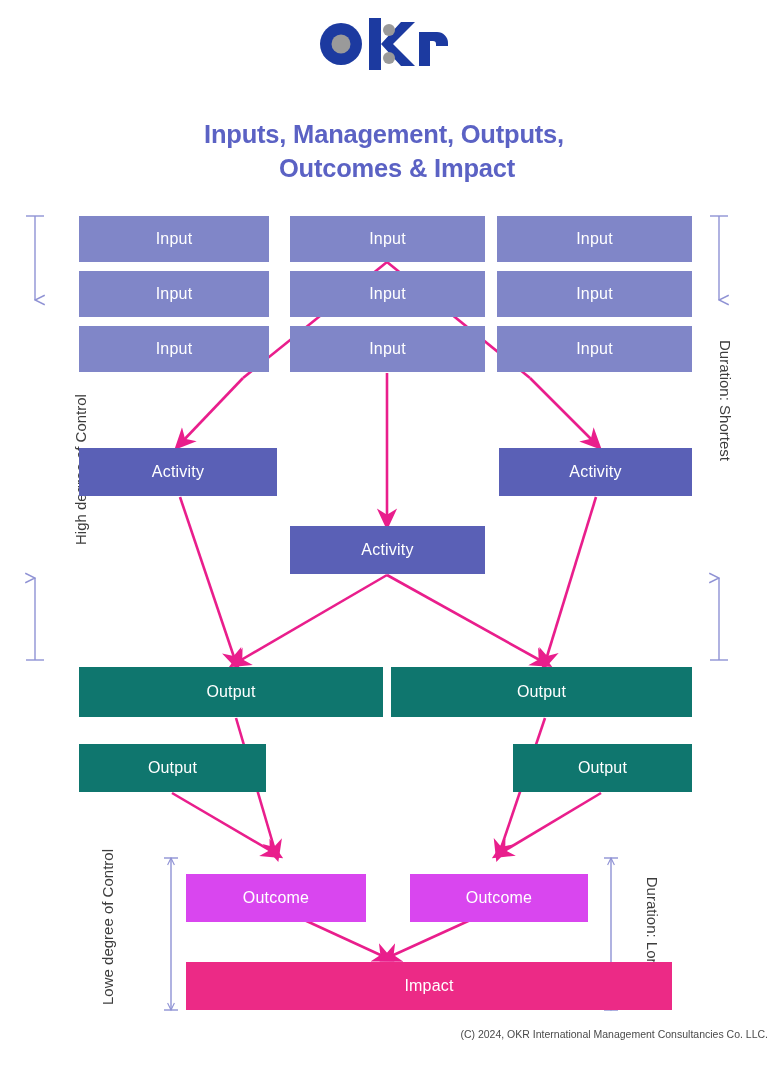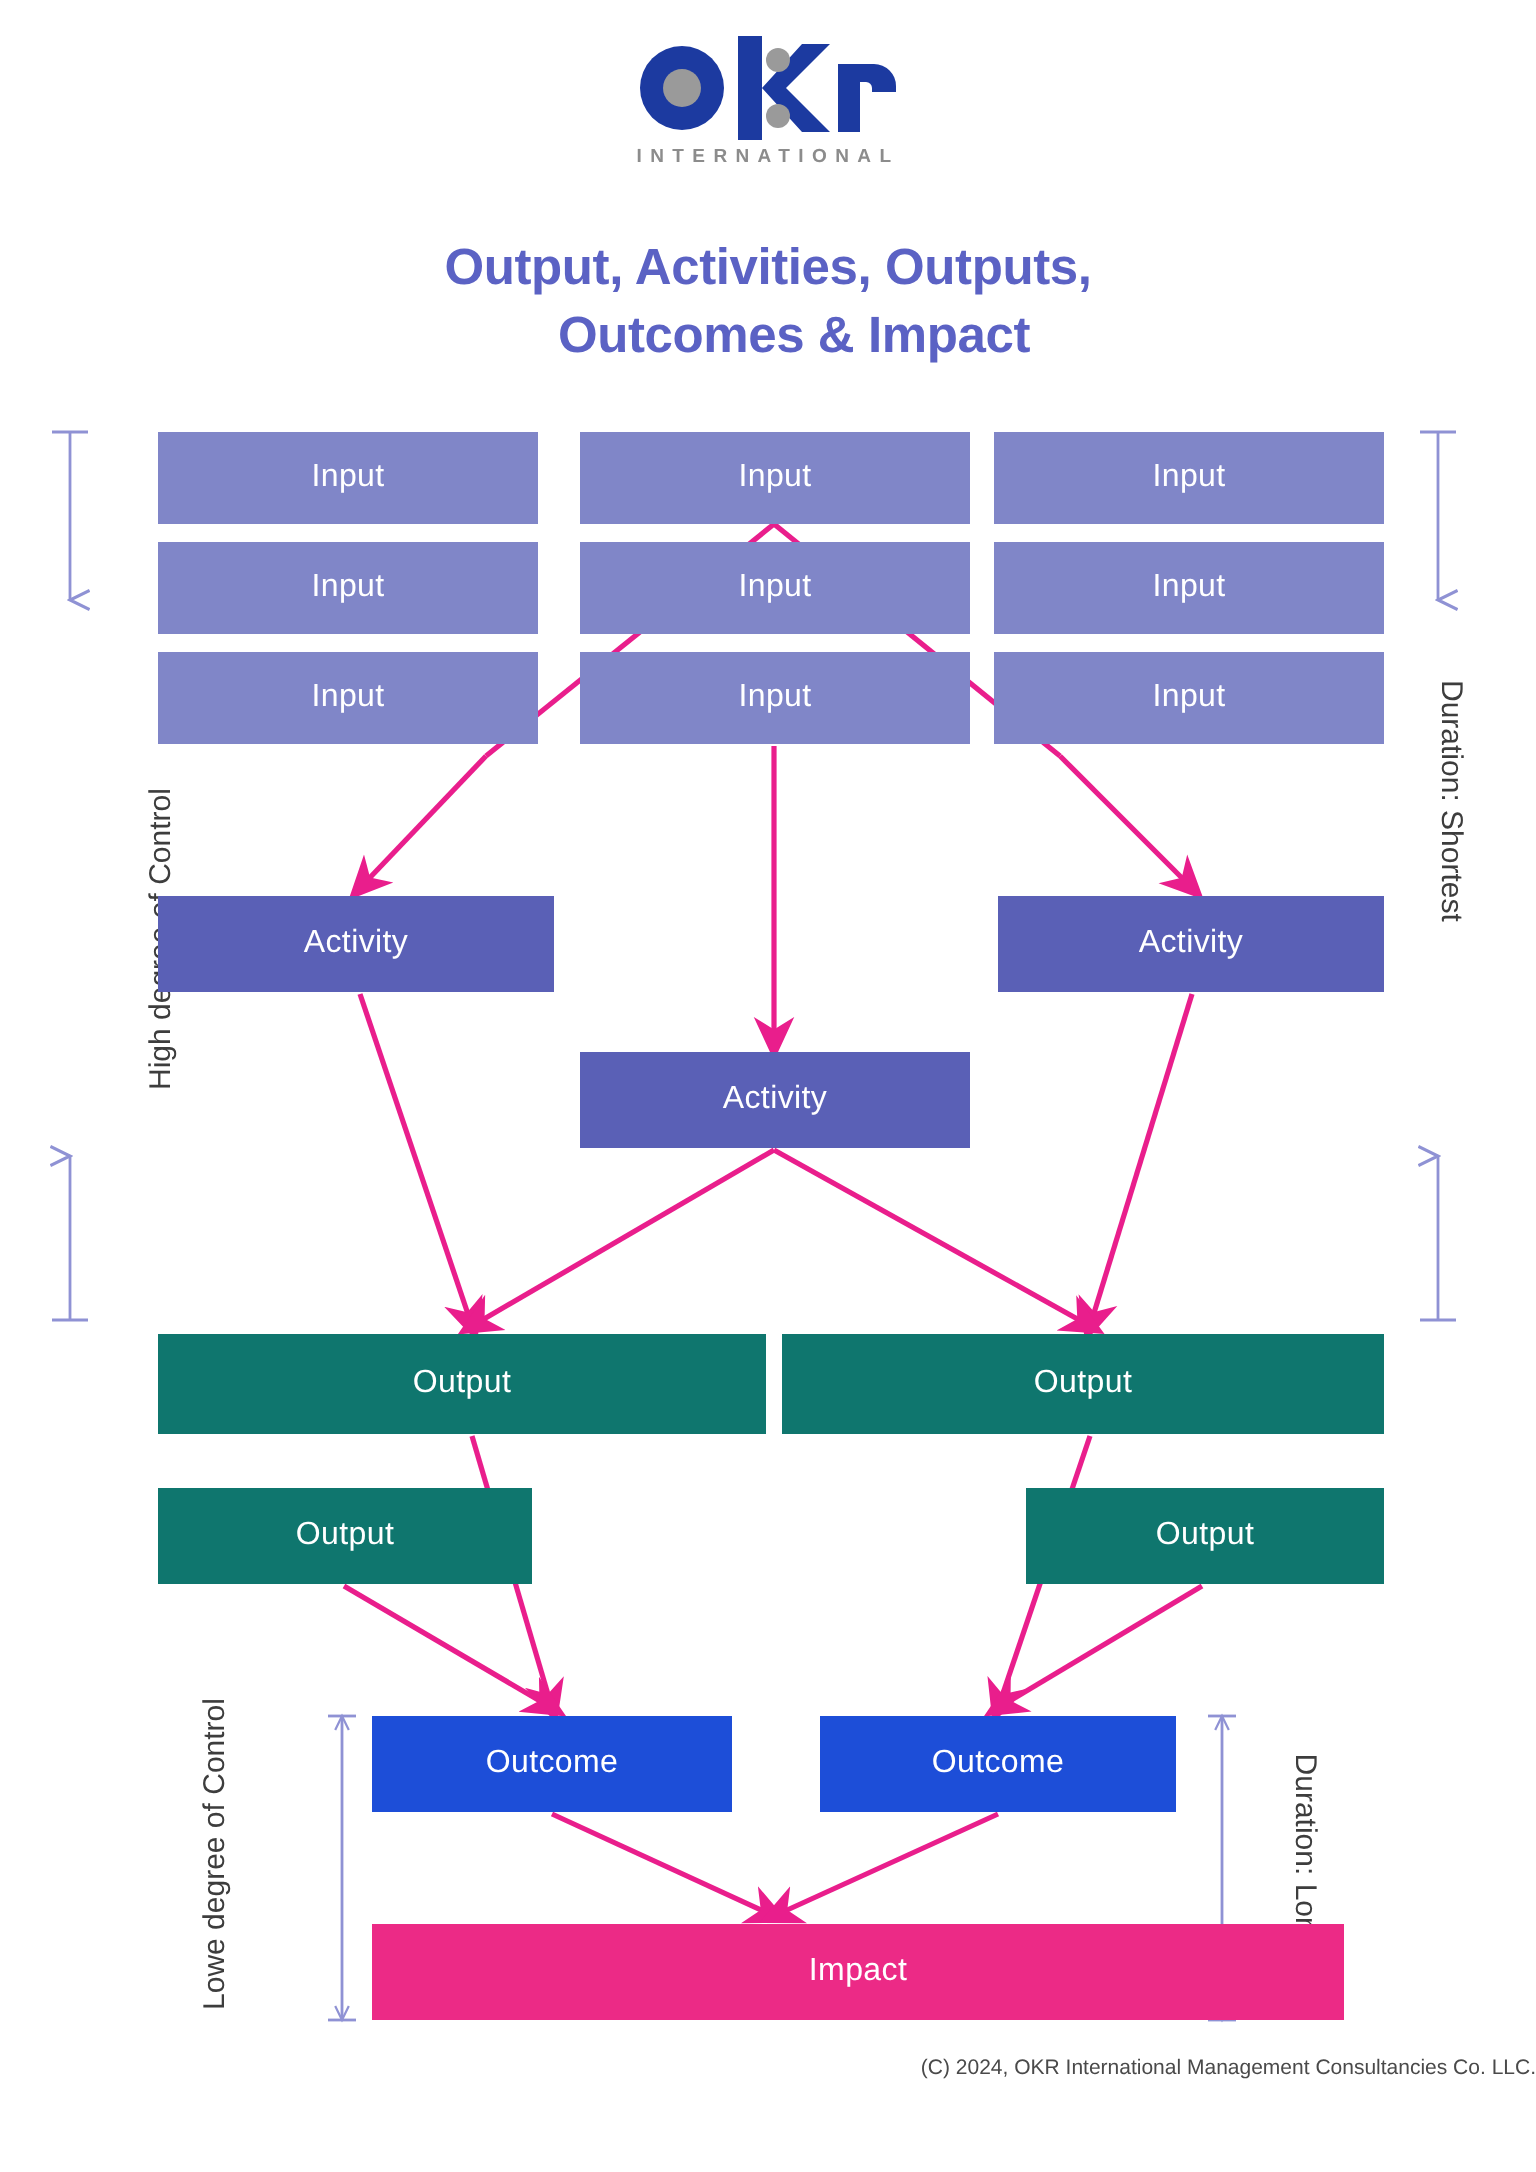--- a/index.html
+++ b/index.html
@@ -18,21 +18,21 @@
          color:#5b62c4;font-size:25.5px;font-weight:700;line-height:1.32;
          letter-spacing:-0.2px;}
   .title .l2{display:block;padding-left:26px;}
 
   
   .box{position:absolute;display:flex;align-items:center;justify-content:center;
        color:#ffffff;font-size:16px;letter-spacing:.2px;box-sizing:border-box;}
   .box.input   {background:#8086c8;}
   .box.activity{background:#5a60b6;}
   .box.output  {background:#0f766e;}
-  .box.outcome {background:#1d4ed8;}
+  .box.outcome {background:#d946ef;margin-top:16px;}
   .box.impact  {background:#ec2a86;}
 
   
   .arrows{position:absolute;left:0;top:0;width:768px;height:1086px;
           pointer-events:none;}
 
   
   .vlabel{position:absolute;color:#3d3d3d;font-size:15px;white-space:nowrap;}
   .vlabel.left  {transform-origin:0 0;transform:rotate(-90deg);}
   .vlabel.right {transform-origin:0 0;transform:rotate(90deg);}
@@ -55,25 +55,24 @@
       <circle cx="22" cy="26" r="9.5" fill="#9a9a9a"></circle>
 
       <rect x="50" y="0" width="12" height="52" fill="#1c3aa0"></rect>
       <path d="M62 26 L82 4 L96 4 L74 26 L96 48 L82 48 Z" fill="#1c3aa0"></path>
       <circle cx="70" cy="12" r="6" fill="#9a9a9a"></circle>
       <circle cx="70" cy="40" r="6" fill="#9a9a9a"></circle>
 
       <rect x="100" y="14" width="11" height="34" fill="#1c3aa0"></rect>
       <path d="M100 14 h18 a11 11 0 0 1 11 11 v3 h-12 v-2 a3 3 0 0 0 -3 -3 h-14 z" fill="#1c3aa0"></path>
     </svg>
-    <div class="logo-sub">INTERNATIONAL</div>
   </div>
 
   <div class="title">
-    <span>Output, Activities, Outputs,</span>
+    <span>Inputs, Management, Outputs,</span>
     <span class="l2">Outcomes &amp; Impact</span>
   </div>
 
   <svg class="arrows" viewBox="0 0 768 1086">
     <defs>
       <marker id="ah" markerWidth="9" markerHeight="9" refX="5.2" refY="4.5" orient="auto" markerUnits="strokeWidth">
         <path d="M0,0.6 L8.4,4.5 L0,8.4 L2.4,4.5 Z" fill="#e91e8c"></path>
       </marker>
       <marker id="vdown" markerWidth="8" markerHeight="8" refX="4" refY="7" orient="auto" markerUnits="strokeWidth">
         <path d="M0.6,0 L4,7 L7.4,0" fill="none" stroke="#8f92d4" stroke-width="1.1"></path>

